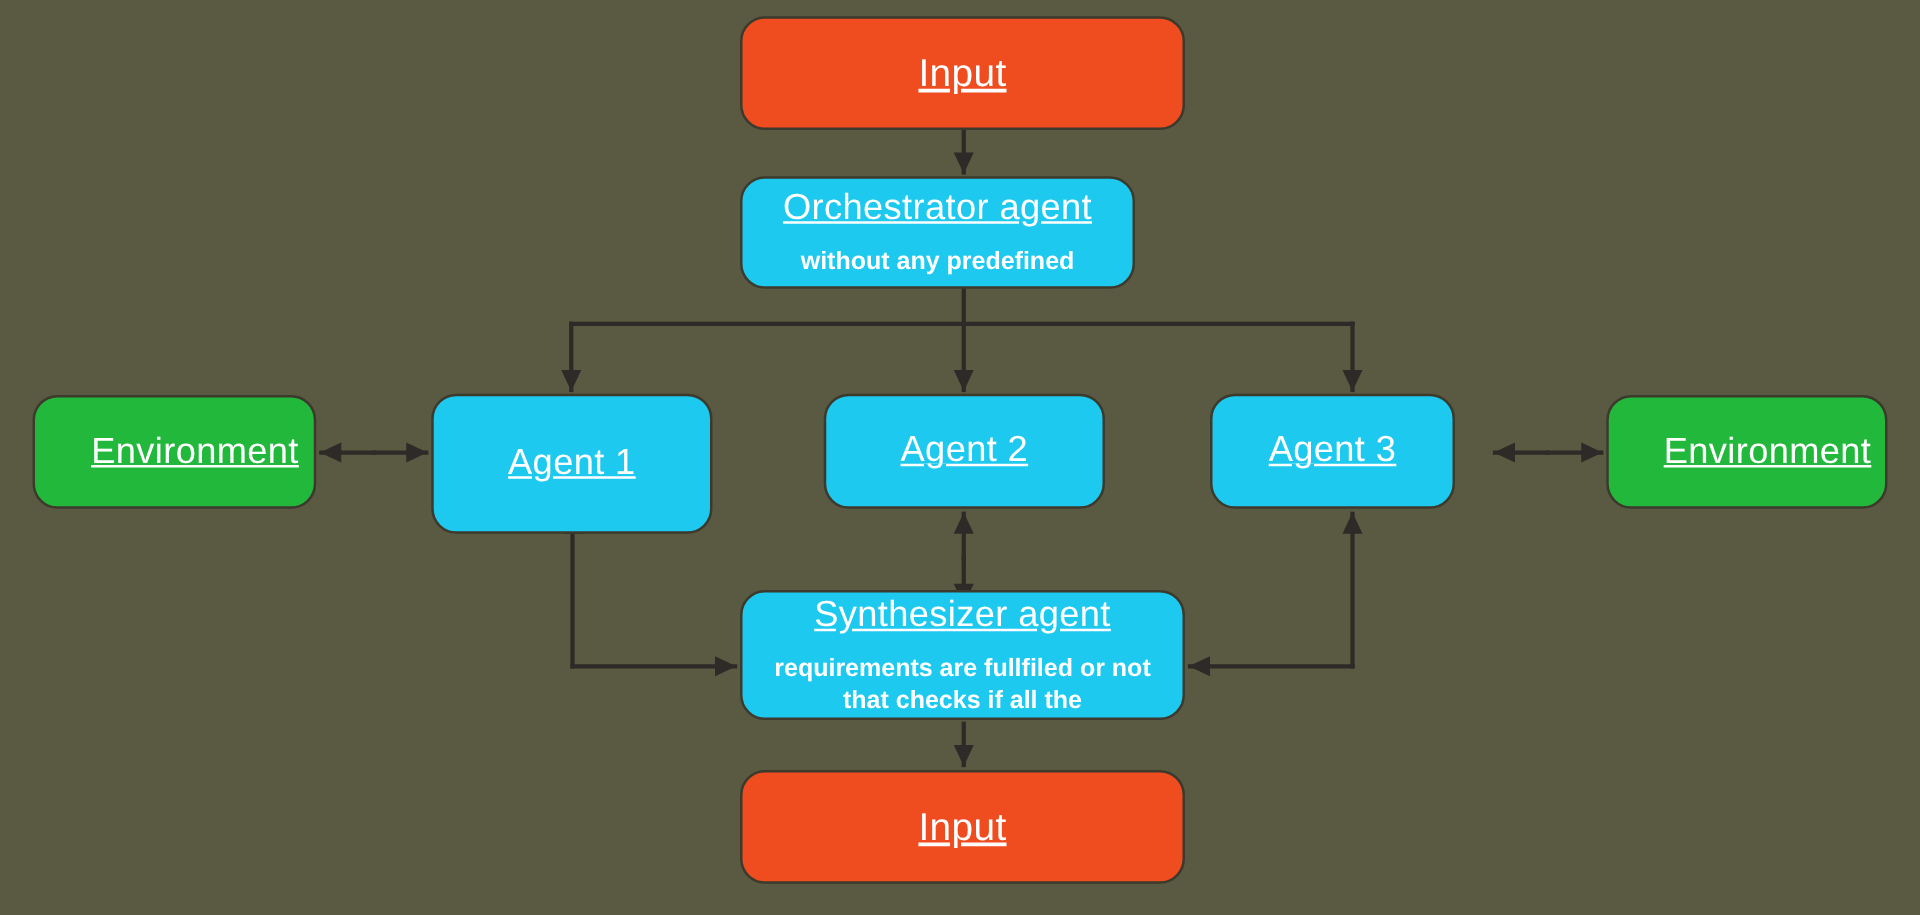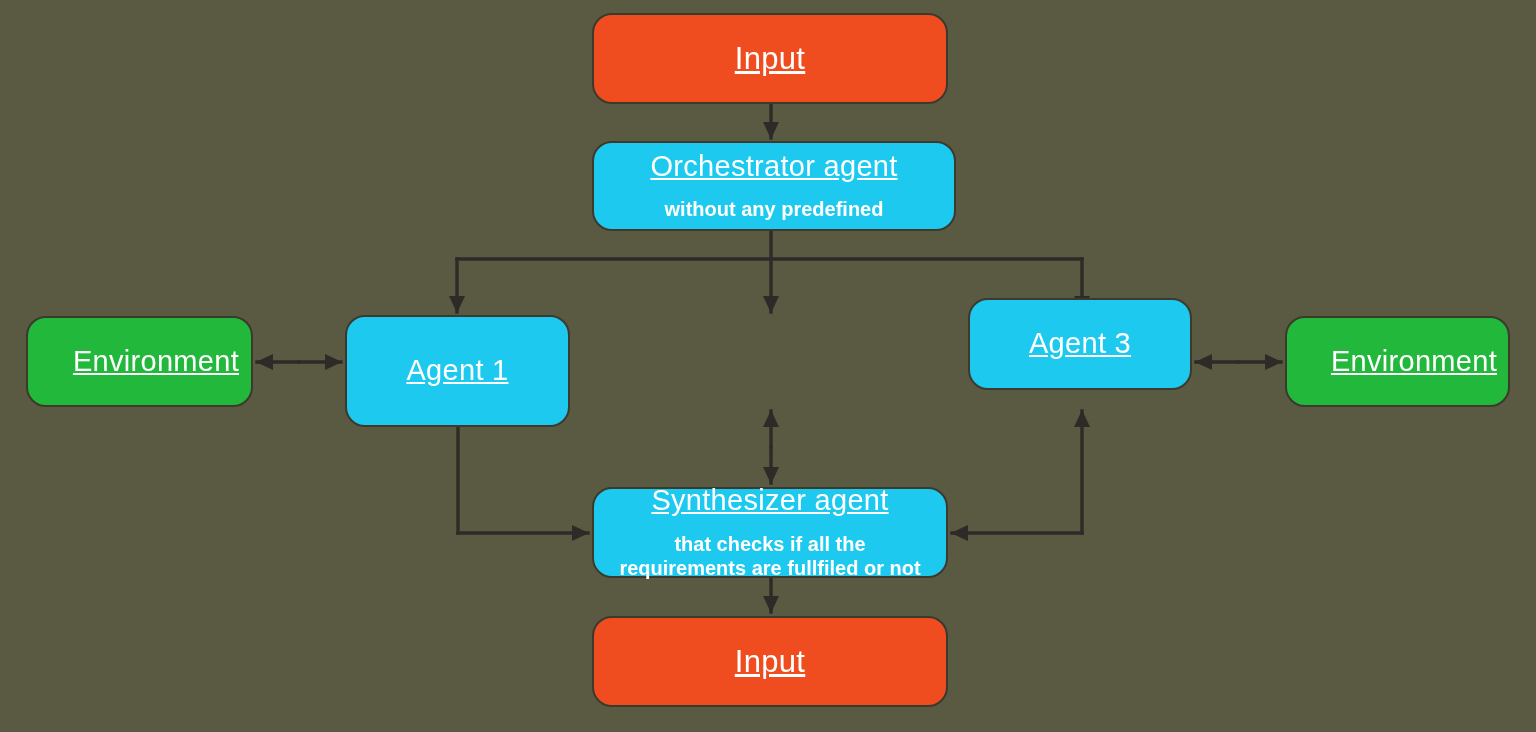--- a/index.html
+++ b/index.html
@@ -101,49 +101,52 @@
 
     <g>
       <path class="shaft" d="M771,579 L771,612" marker-end="url(#ah)"></path>
     </g>
   </svg>
 
   <div class="node orange" style="left:592px; top:13px; width:356px; height:91px">
     <div class="node-title lg">Input</div>
   </div>
 
-  <div class="node cyan" style="left:592px; top:141px; width:364px; height:90px">
+  <div class="node cyan" style="left:592px; top:141px; width:316px; height:90px">
     <div class="node-title">Orchestrator agent</div>
     <div class="node-subtitle">
       <div>without any predefined</div>
     </div>
   </div>
 
   <div class="node green" style="left:26px; top:316px; width:227px; height:91px">
     <div class="node-title">Environment</div>
   </div>
 
   <div class="node cyan" style="left:345px; top:315px; width:225px; height:112px">
     <div class="node-title">Agent 1</div>
   </div>
 
+  <div class="node cyan" style="left:659px; top:315px; width:225px; height:92px">
+    <div class="node-title">Agent 2</div>
+  </div>
 
-  <div class="node cyan" style="left:968px; top:298px; width:224px; height:92px">
+  <div class="node cyan" style="left:968px; top:315px; width:196px; height:92px">
     <div class="node-title">Agent 3</div>
   </div>
 
   <div class="node green" style="left:1285px; top:316px; width:225px; height:91px">
     <div class="node-title">Environment</div>
   </div>
 
-  <div class="node cyan" style="left:592px; top:487px; width:356px; height:91px">
+  <div class="node cyan" style="left:592px; top:472px; width:356px; height:104px">
     <div class="node-title">Synthesizer agent</div>
     <div class="node-subtitle">
+      <div>requirements are fullfiled or not</div>
       <div>that checks if all the</div>
-      <div>requirements are fullfiled or not</div>
     </div>
   </div>
 
   <div class="node orange" style="left:592px; top:616px; width:356px; height:91px">
     <div class="node-title lg">Input</div>
   </div>
 
 </div>
 
 </body></html>

